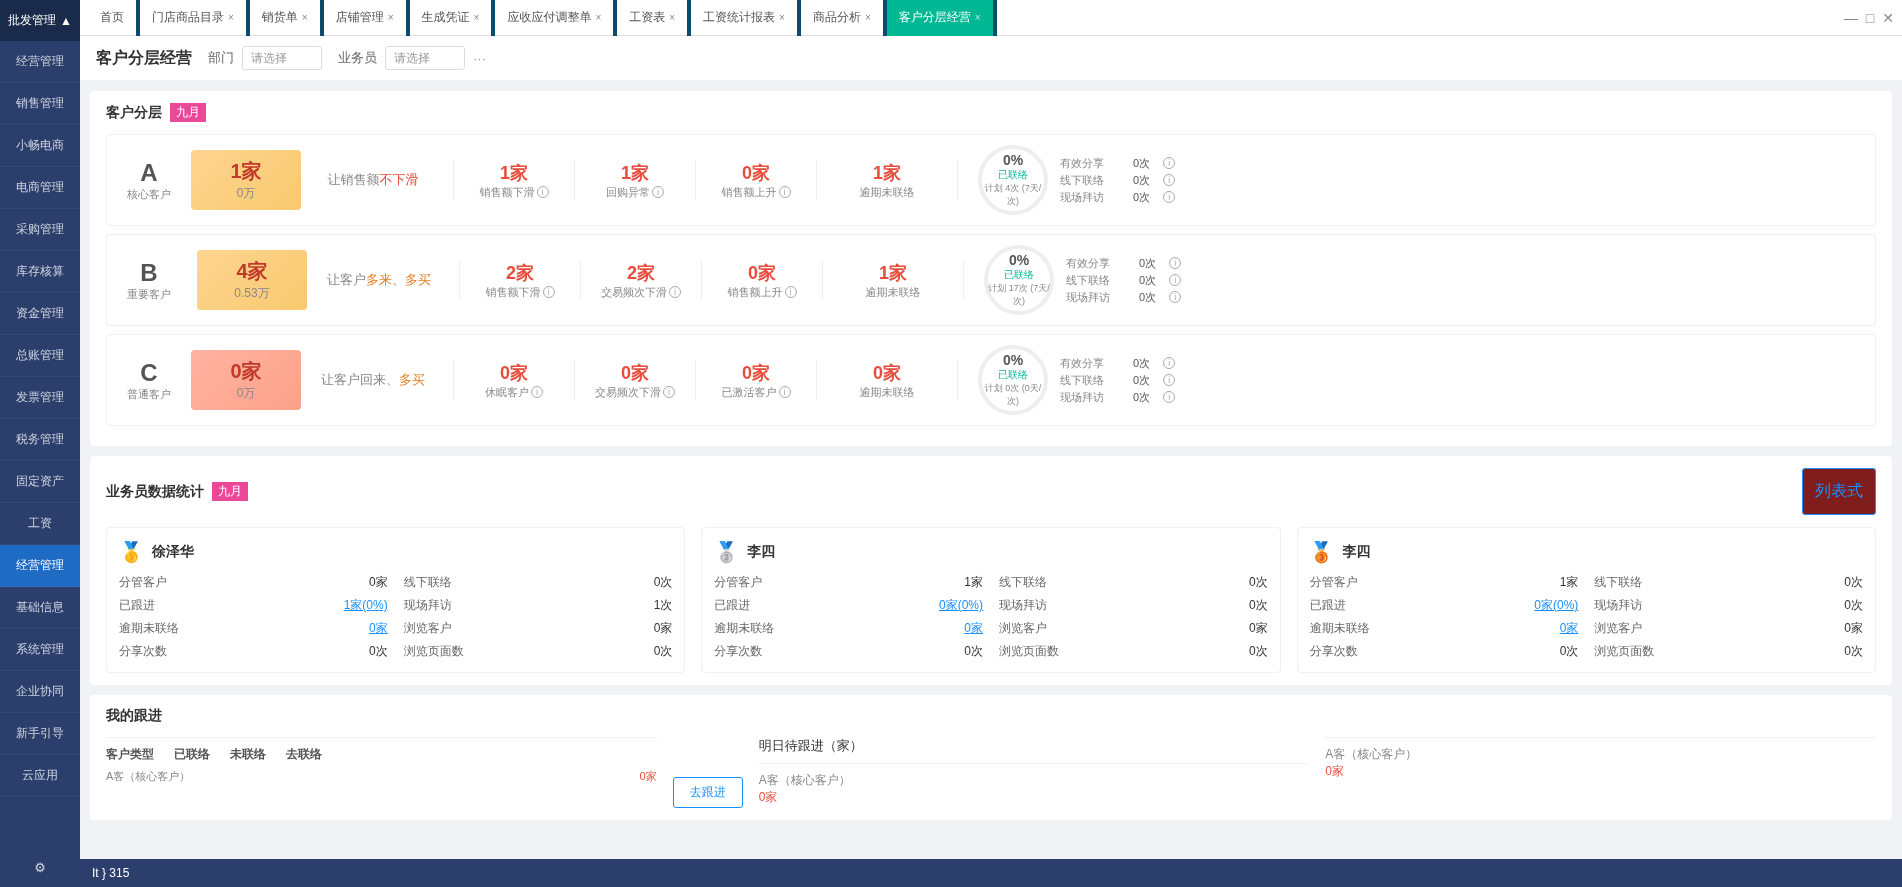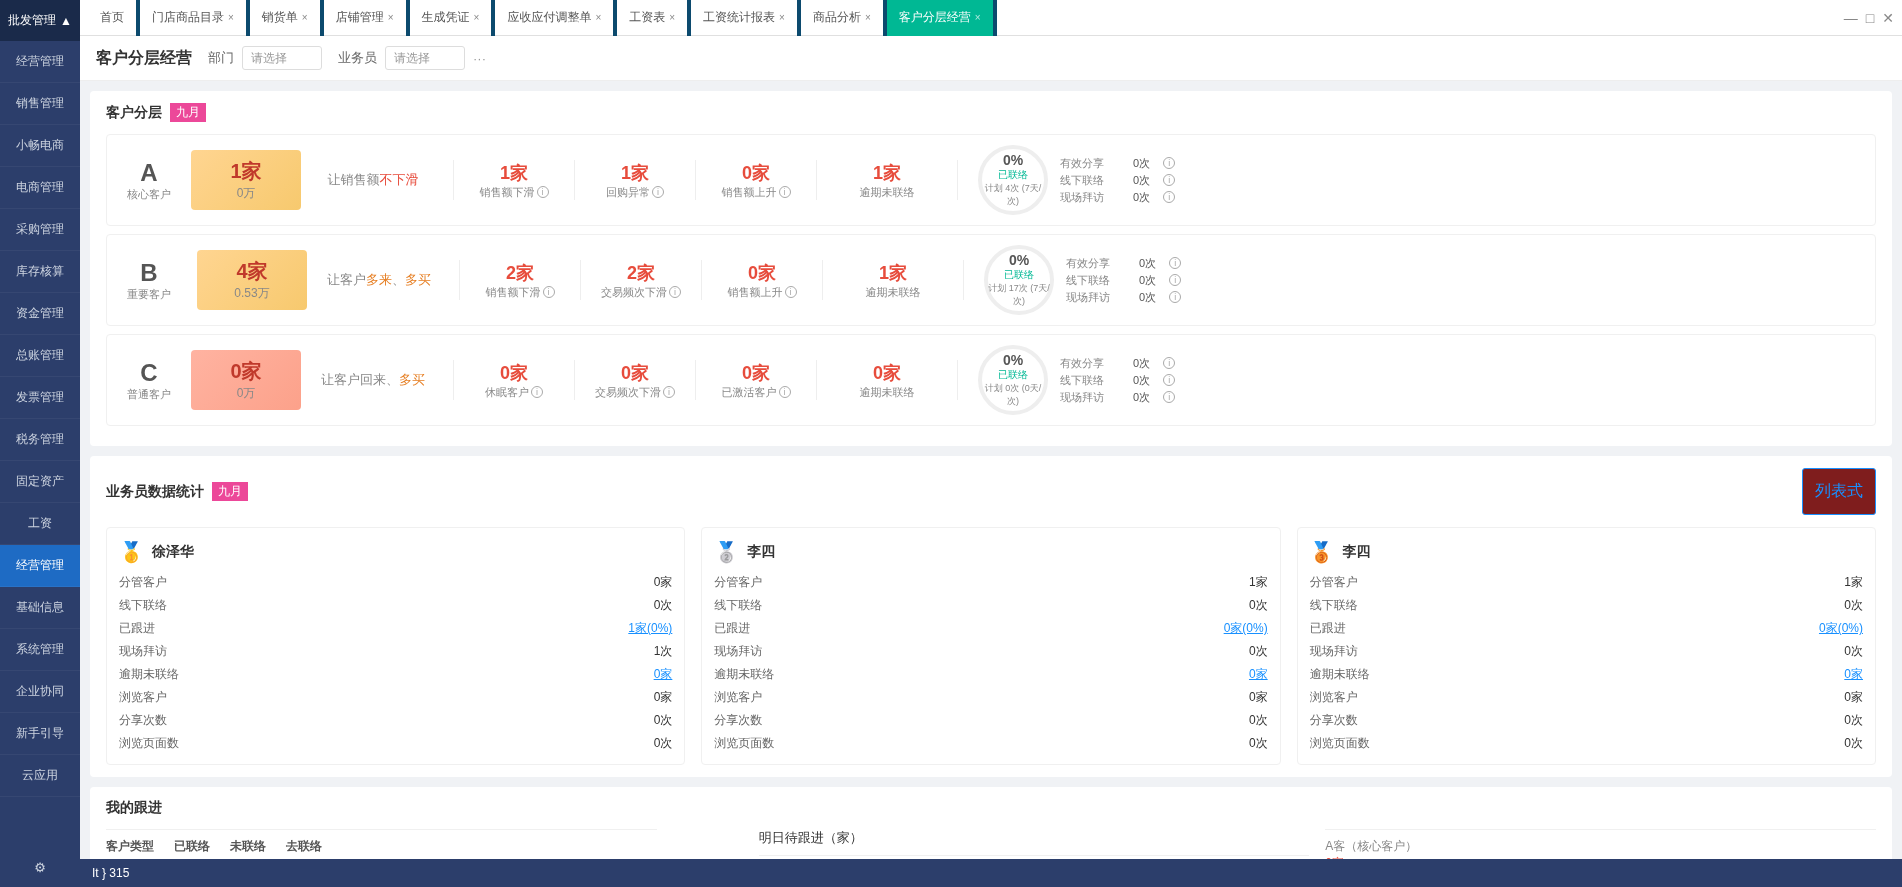--- a/index.html
+++ b/index.html
@@ -275,21 +275,21 @@
     .staff-header {
       display: flex;
       align-items: center;
       gap: 8px;
       margin-bottom: 10px;
     }
     .staff-medal { font-size: 20px; }
     .staff-name { font-size: 14px; font-weight: bold; color: #333; }
     .staff-stats-grid {
       display: grid;
-      grid-template-columns: 1fr;
+      grid-template-columns: 1fr 1fr;
       gap: 6px 16px;
     }
     .staff-stat-row {
       display: flex;
       justify-content: space-between;
       font-size: 12px;
       color: #666;
     }
     .staff-stat-val { color: #333; }
     .staff-stat-val.link { color: #1890ff; text-decoration: underline; cursor: pointer; }

